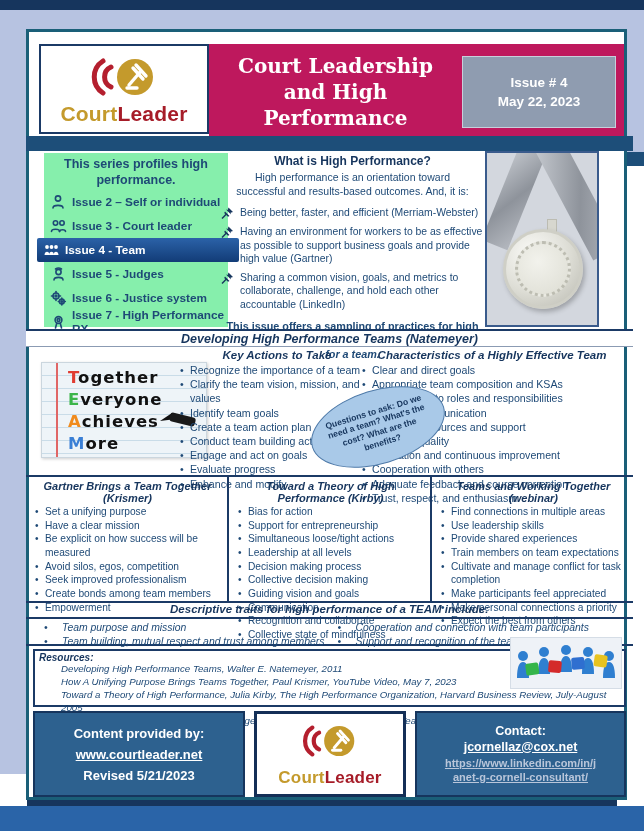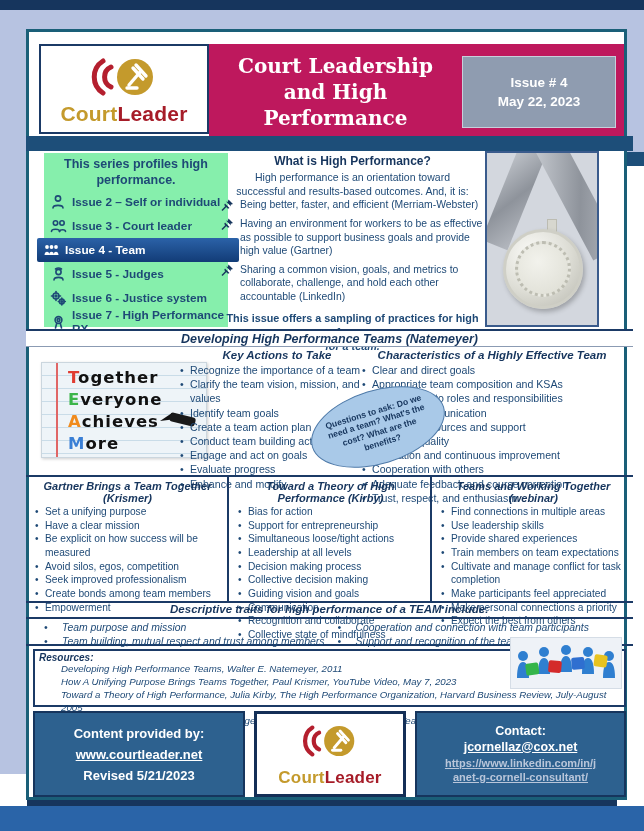--- a/index.html
+++ b/index.html
@@ -57,21 +57,21 @@
   .side-item.active {
     margin-left:-7px; width:calc(100% + 18px); color:#fff;
     background:linear-gradient(180deg,#2b62a8,#123c77); border-radius:2px;
   }
   .ic { stroke:#1e4976; fill:none; stroke-width:1.6; stroke-linecap:round; }
   .icf { fill:#1e4976; stroke:none; } .active .icf { fill:#fff; }
 
   
   .intro { left:192px; top:122px; width:263px; }
   .intro-title { text-align:center; color:#16355d; font-weight:bold; font-size:12px; margin-bottom:3px;}
-  .intro-sub { text-align:center; font-size:10.5px; line-height:1.3; padding:0 14px; }
+  .intro-sub { text-align:center; font-size:10.5px; line-height:1.3; padding:0 14px; margin-bottom:8px; }
   .pin-row { display:flex; gap:6px; font-size:10.4px; line-height:1.3; margin-bottom:5px; }
   .pin-row svg { flex:0 0 13px; margin-top:1px; }
   .intro-callout { text-align:center; font-weight:bold; font-size:10.8px; margin-top:8px; line-height:1.3;}
   .intro-callout .it { font-style:italic; }
 
   
   .medal-box { left:456px; top:119px; width:114px; height:176px; background:#d3d7de;
     border:2px solid #3a5b8c; overflow:hidden; }
   .ribbon { position:absolute; background:linear-gradient(120deg,#c7cbd1,#8e939b 55%,#b4b8bf); }
   .ribbon.r1 { width:28px; height:110px; left:14px; top:-14px; transform:rotate(22deg); }

